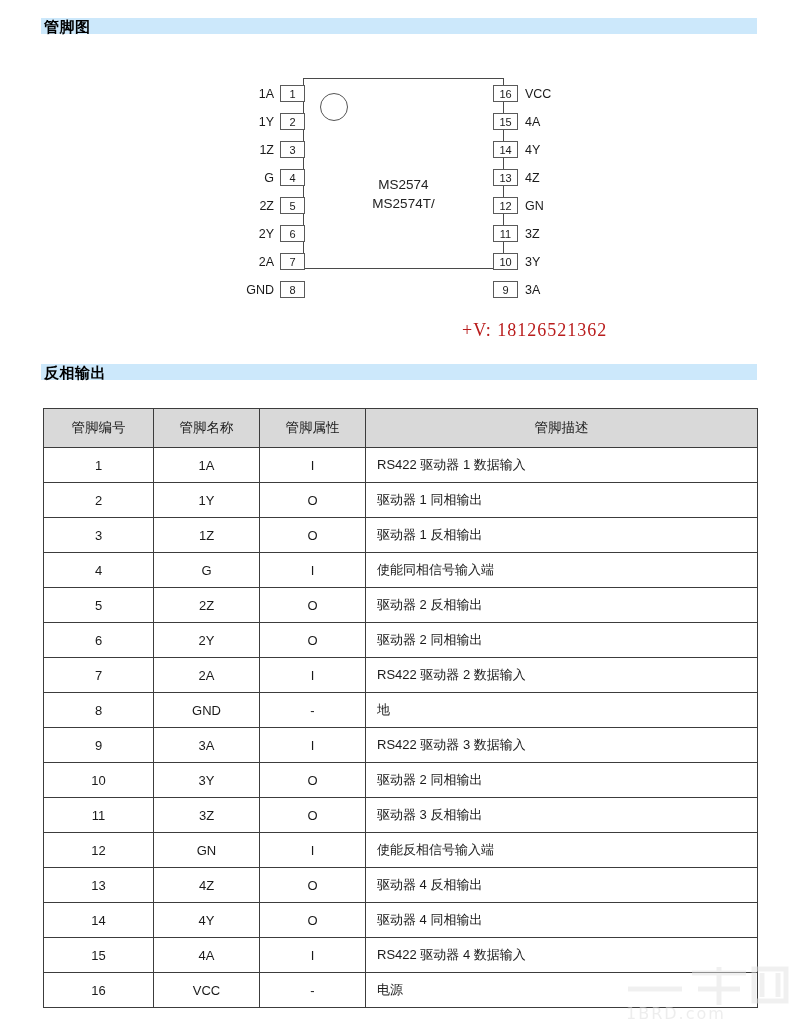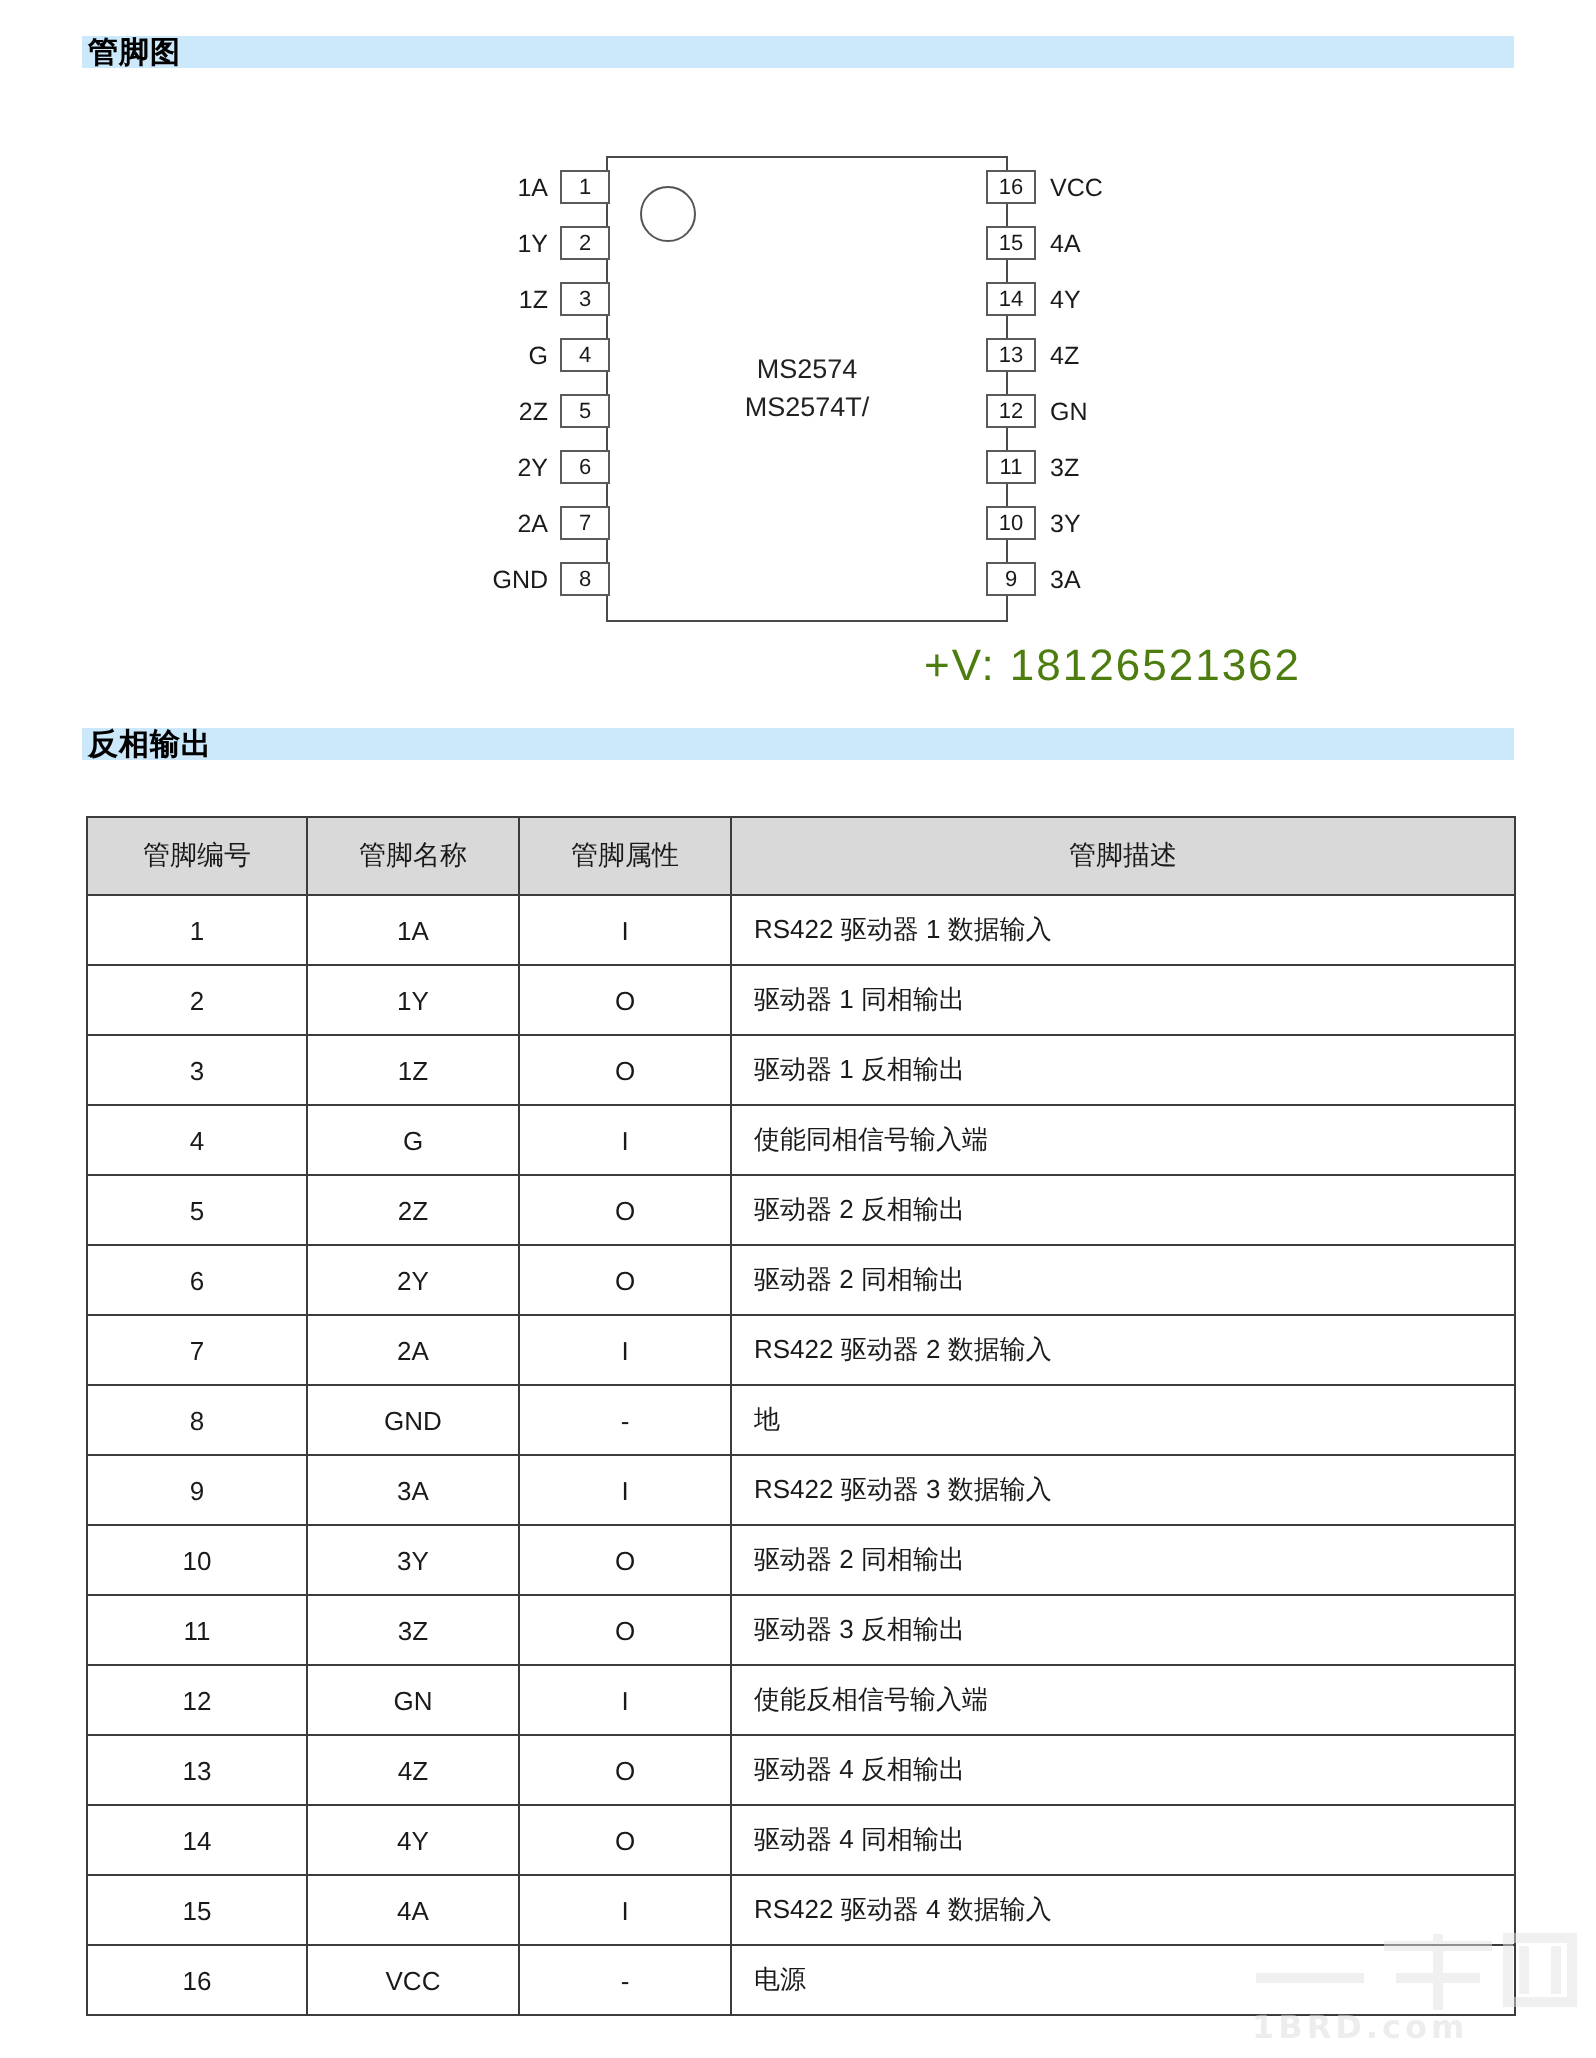--- a/index.html
+++ b/index.html
@@ -43,21 +43,21 @@
     left: 0;
     top: 60px;
     width: 798px;
     height: 300px;
   }
   .chip-body {
     position: absolute;
     left: 303px;
     top: 18px;
     width: 201px;
-    height: 233px;
+    height: 191px;
     border: 1.6px solid #4a4a4a;
     background: #ffffff;
     box-sizing: border-box;
   }
   .pin1-dot {
     position: absolute;
     left: 16px;
     top: 14px;
     width: 28px;
     height: 28px;
@@ -110,44 +110,43 @@
     align-items: center;
     justify-content: center;
     color: #1a1a1a;
   }
 
   
   .watermark-phone {
     position: absolute;
     left: 462px;
     top: 320px;
-    font-size: 22px;
-    color: #4d7c0f;
+    font-size: 18px;
+    color: #b91c1c;
     letter-spacing: 1px;
     white-space: nowrap;
-    font-family: Liberation Sans, sans-serif;
+    font-family: Liberation Serif, serif;
   }
   .watermark-brand {
     position: absolute;
     right: 8px;
     bottom: 4px;
     width: 170px;
     height: 66px;
     opacity: 0.5;
     pointer-events: none;
   }
   .watermark-brand .wm-text {
     position: absolute;
     left: 6px;
     bottom: 2px;
     font-size: 16px;
     color: #dcdcdc;
     letter-spacing: 2px;
     font-family: "DejaVu Sans", sans-serif;
-    font-weight: bold;
   }
 
   
   .pin-table {
     position: absolute;
     left: 43px;
     top: 408px;
     width: 710px;
     border-collapse: collapse;
     table-layout: fixed;

